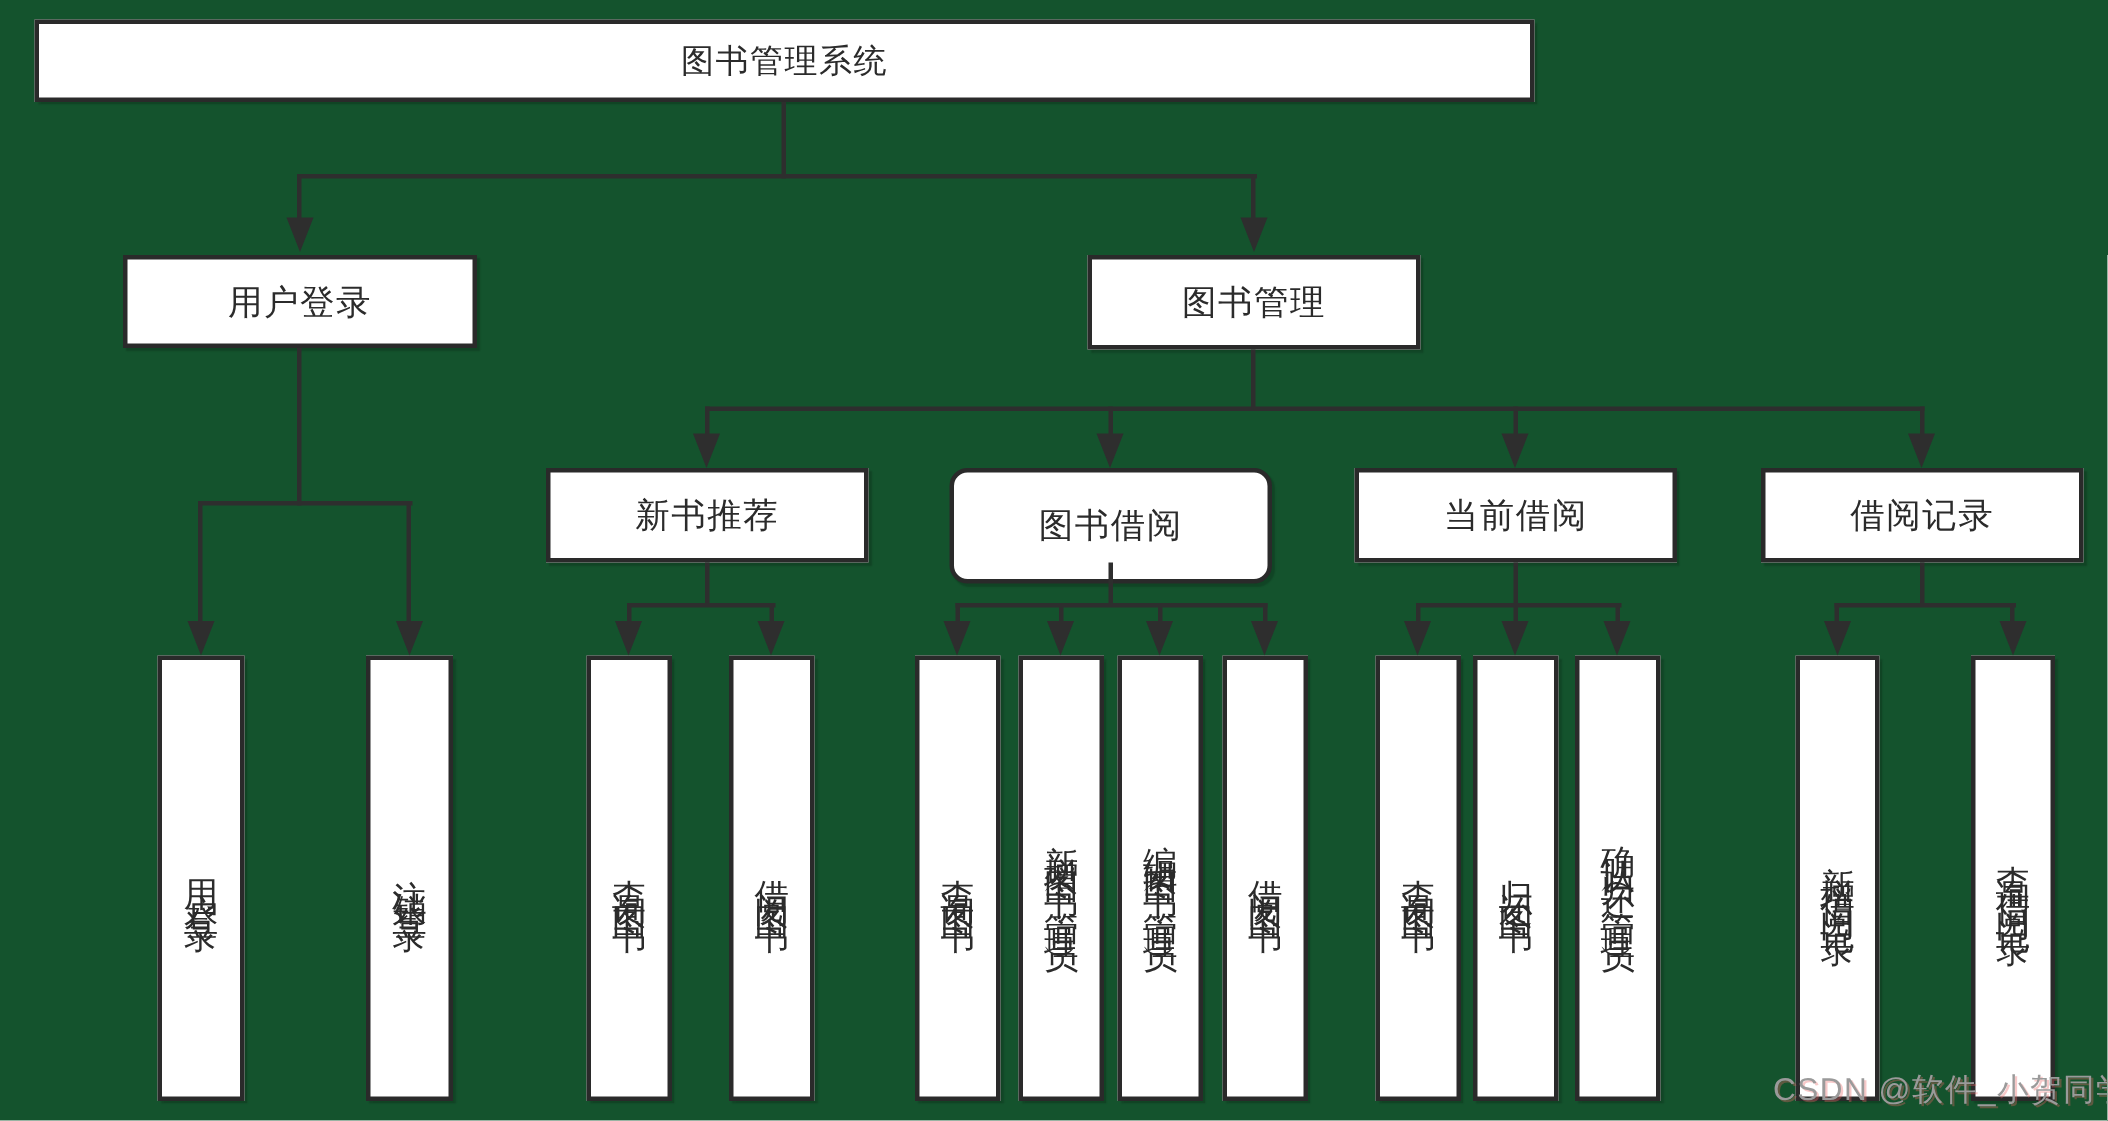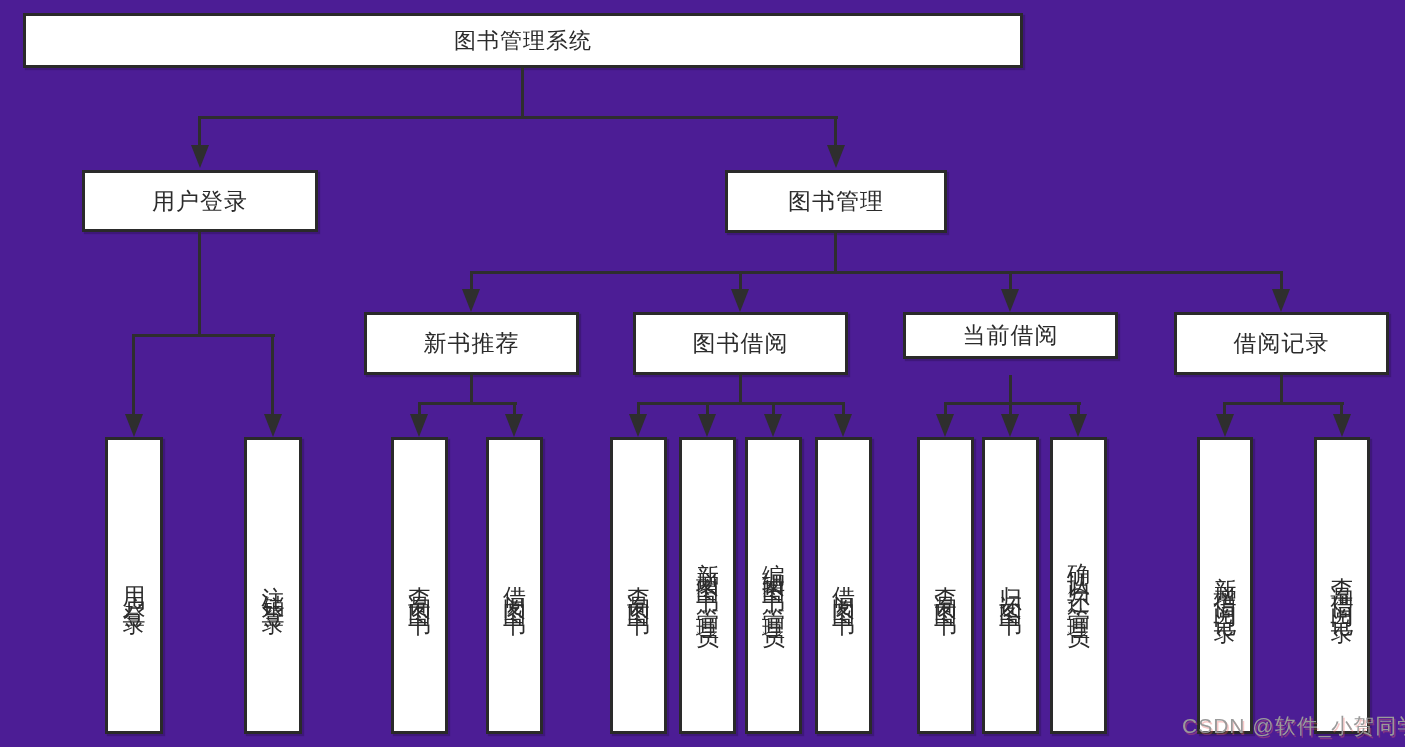--- a/index.html
+++ b/index.html
@@ -1,20 +1,20 @@
 <!DOCTYPE html>
 <html><head>
 <meta charset="utf-8">
 <style>
   html, body { margin: 0; padding: 0; background: #ffffff; }
   #canvas {
     position: relative;
     width: 1405px;
     height: 747px;
-    background: #4c1d95;
+    background: #14532d;
     font-family: "Liberation Sans", "DejaVu Sans", sans-serif;
     overflow: hidden;
   }
   
   .hbox {
     position: absolute;
     box-sizing: border-box;
     border: 3px solid #2a2a2a;
     background: #ffffff;
     display: flex;
@@ -71,22 +71,22 @@
 <body>
 
 <div id="canvas">
 
   <div class="hbox root-box" style="left:23px; top:13px; width:1000px; height:55px;">图书管理系统</div>
 
   <div class="hbox" style="left:82px; top:170px; width:236px; height:62px;">用户登录</div>
   <div class="hbox" style="left:364px; top:312px; width:215px; height:63px;">新书推荐</div>
 
   <div class="hbox" style="left:725px; top:170px; width:222px; height:63px;">图书管理</div>
-  <div class="hbox" style="left:633px; top:312px; width:215px; height:63px;">图书借阅</div>
-  <div class="hbox" style="left:903px; top:312px; width:215px; height:47px;">当前借阅</div>
+  <div class="hbox" style="left:633px; top:312px; width:215px; height:77px;border-radius:12px;">图书借阅</div>
+  <div class="hbox" style="left:903px; top:312px; width:215px; height:63px;">当前借阅</div>
   <div class="hbox" style="left:1174px; top:312px; width:215px; height:63px;">借阅记录</div>
 
   <div class="vbox" style="left:105px; width:58px;">
     <span class="vtext">用户登录</span>
   </div>
   <div class="vbox" style="left:244px; width:58px;">
     <span class="vtext">注销登录</span>
   </div>
 
   <div class="vbox" style="left:391px; width:57px;">

